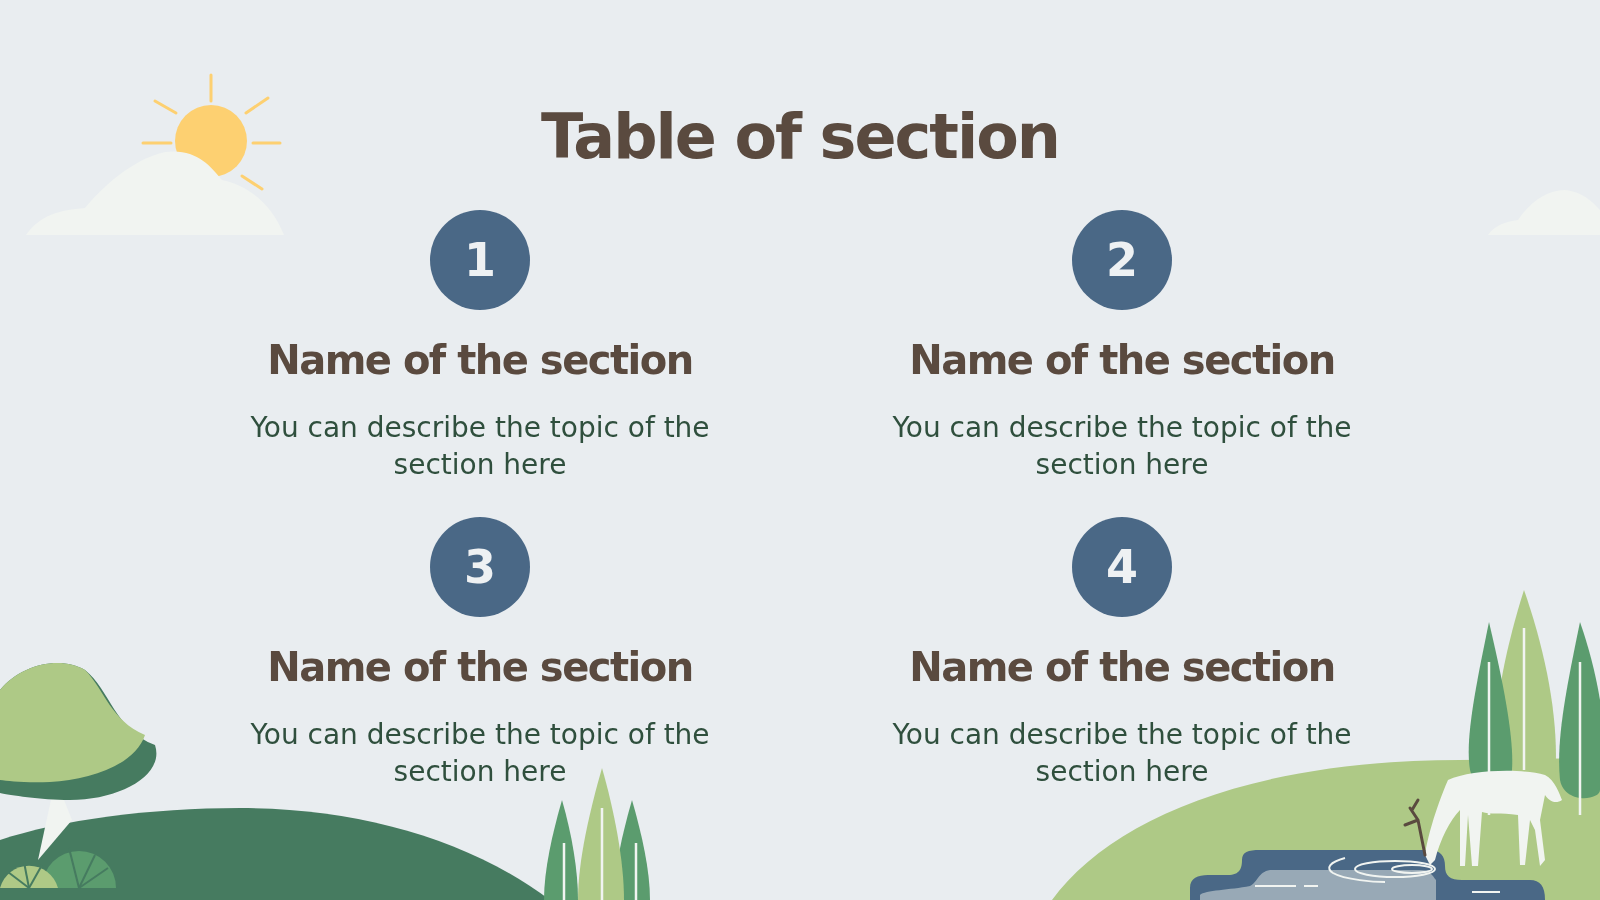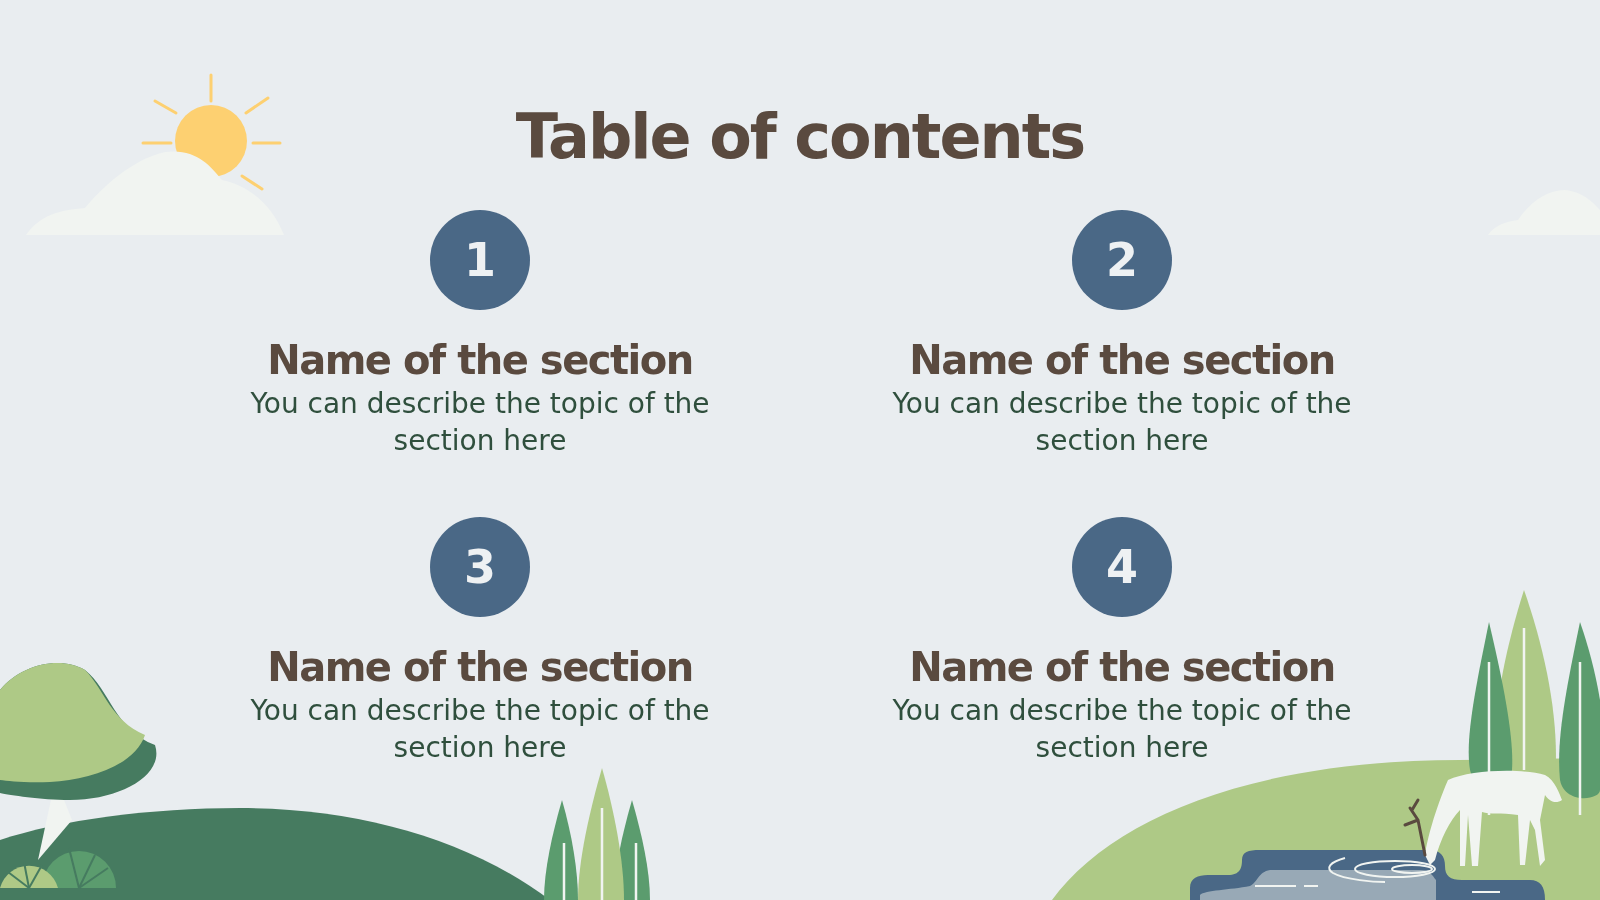--- a/index.html
+++ b/index.html
@@ -37,21 +37,21 @@
     .name {
       margin-top: 25px;
       font-family: "DejaVu Sans", sans-serif;
       font-weight: bold;
       font-size: 40px;
       letter-spacing: -1.5px;
       color: #5a4a3f;
       line-height: 50px;
     }
     .desc {
-      margin-top: 0;
+      margin-top: 24px;
       font-family: "DejaVu Sans", sans-serif;
       font-size: 28px;
       color: #2f4f3d;
       line-height: 37px;
       width: 480px; margin-left: auto; margin-right: auto;
     }
     #item-1 { left: 200px; top: 210px; }
     #item-2 { left: 842px; top: 210px; }
     #item-3 { left: 200px; top: 517px; }
     #item-4 { left: 842px; top: 517px; }
@@ -137,21 +137,21 @@
         <line x1="1472" y1="892" x2="1500" y2="892"></line>
       </g>
     </g>
 
     <g>
       <path d="M1448 780 C1470 770 1520 768 1545 775 C1555 780 1560 795 1562 800 C1555 805 1548 800 1545 795 L1540 820 L1545 860 L1540 866 L1535 830 L1530 820 L1525 865 L1520 865 L1518 815 C1500 812 1490 815 1482 812 L1478 866 L1472 866 L1468 815 L1465 866 L1460 866 L1460 810 C1450 820 1440 840 1435 860 L1430 865 L1425 855 C1427 840 1435 810 1448 780 Z" fill="#f1f4f1"></path>
       <path d="M1425 855 L1418 820 L1410 808 M1418 820 L1405 825 M1412 810 L1418 800" fill="none" stroke="#5a4a3f" stroke-width="3" stroke-linecap="round"></path>
     </g>
   </svg>
 
-  <h1 class="title">Table of contents</h1>
+  <h1 class="title">Table of section</h1>
 
   <div class="item" id="item-1">
     <div class="num">1</div>
     <div class="name">Name of the section</div>
     <div class="desc">You can describe the topic of the section here</div>
   </div>
 
   <div class="item" id="item-2">
     <div class="num">2</div>
     <div class="name">Name of the section</div>

